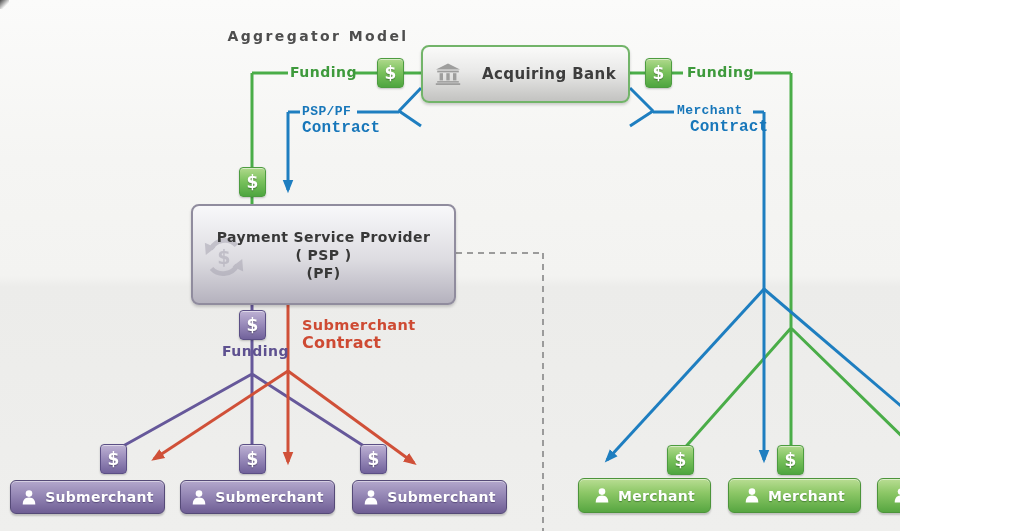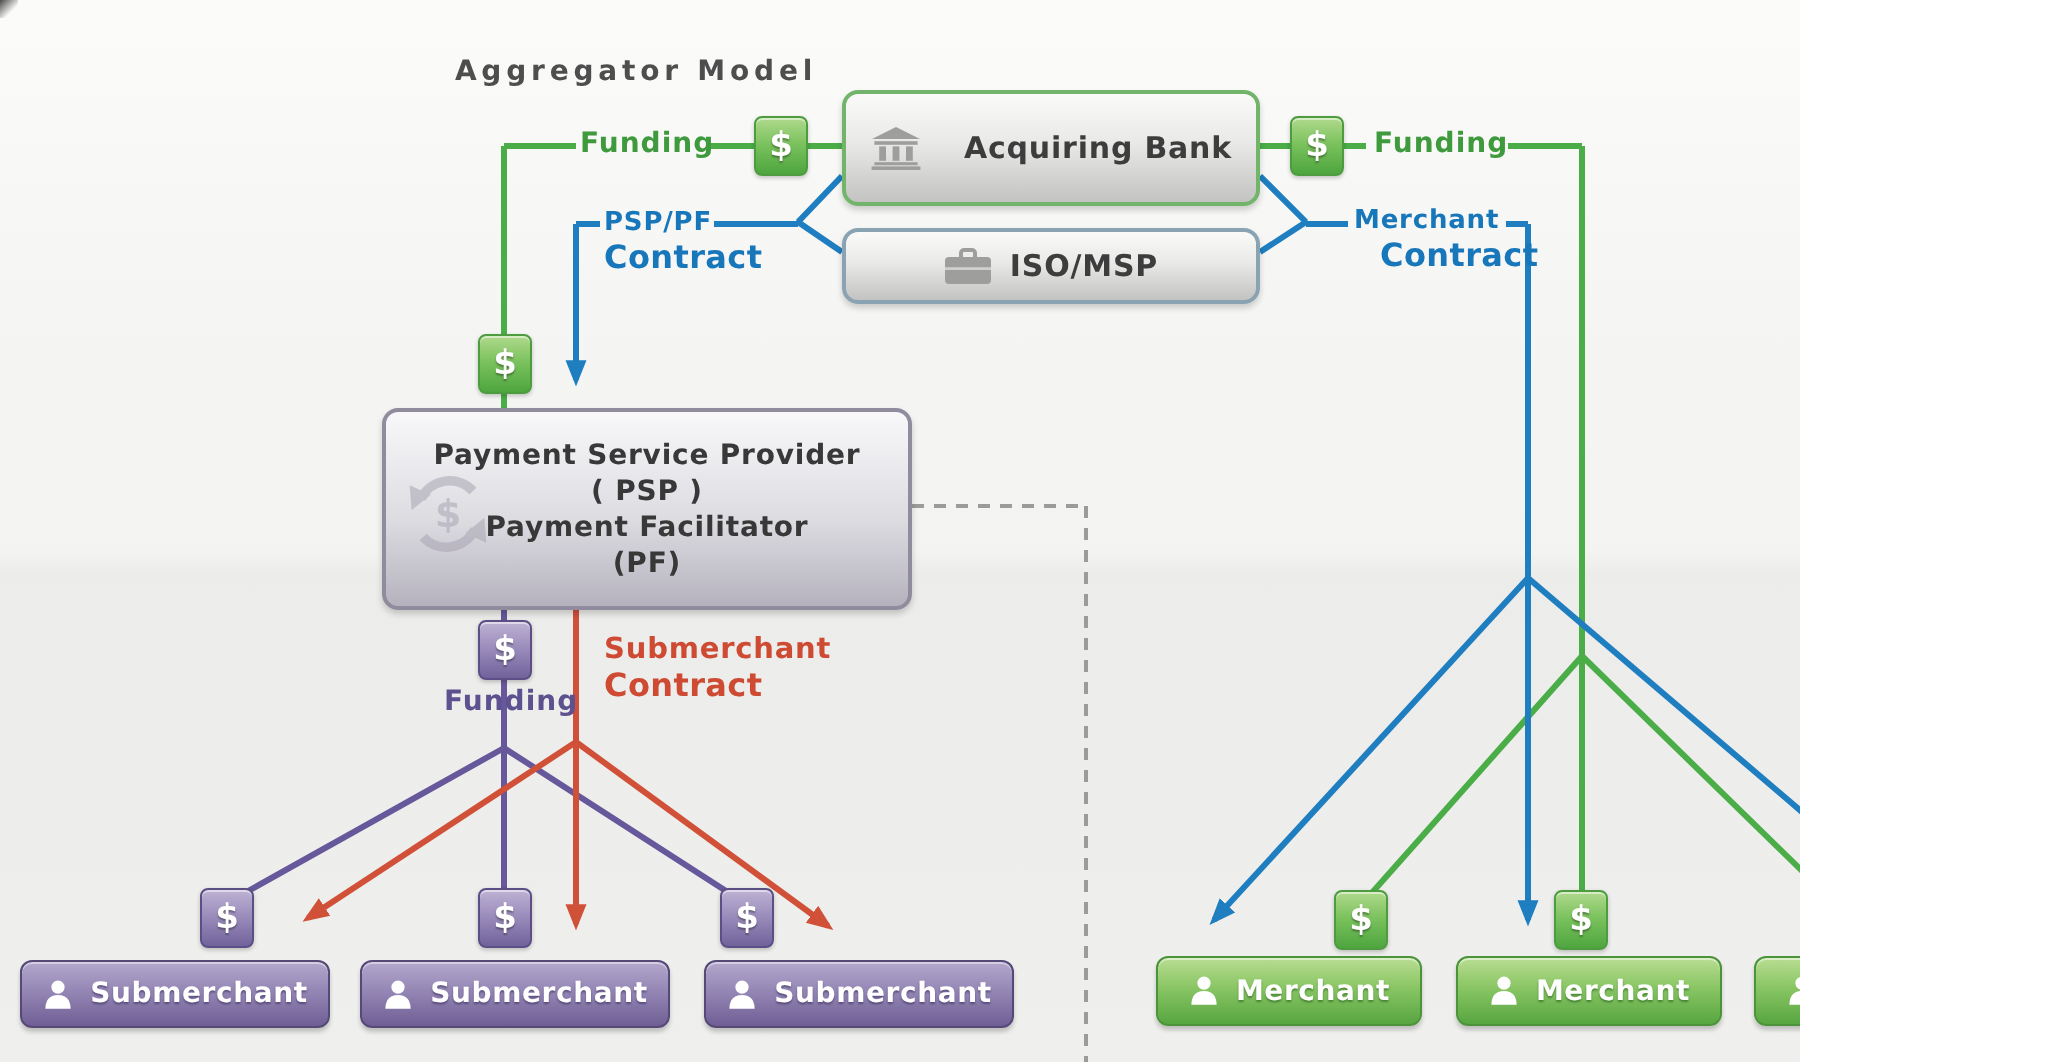--- a/index.html
+++ b/index.html
@@ -53,21 +53,21 @@
   .dollar{
     position:absolute; z-index:3; width:27px; height:30px; border-radius:4px;
     display:flex; align-items:center; justify-content:center;
     color:#fff; font-size:17px; font-weight:bold; text-shadow:0 1px 1px rgba(0,0,0,.35);
     box-shadow:0 1px 2px rgba(0,0,0,.22), inset 0 1px 0 rgba(255,255,255,.5);
   }
   .dg{background:linear-gradient(180deg,#b0d98c 0%,#79c15c 48%,#4ea53f 100%); border:1px solid #4d9c40;}
   .dp{background:linear-gradient(180deg,#beb2d4 0%,#998bba 48%,#71629b 100%); border:1px solid #5b4f85;}
   .line-label{position:absolute; z-index:3; font-weight:bold; white-space:nowrap;}
   .lab-green{color:#3e9a3c; font-size:14px; letter-spacing:.5px;}
-  .lab-blue{color:#1877ba;}
+  .lab-blue{color:#1877ba;font-family:Liberation Mono, monospace;}
   .lab-purple{color:#5e5190; font-size:14px; letter-spacing:.5px;}
   .lab-red{color:#ce4a33;}
   .l1{font-size:13px; letter-spacing:.4px;}
   .l1-big{font-size:14.5px; letter-spacing:.4px;}
   .l2{font-size:16px; letter-spacing:.2px;}
 </style>
 </head>
 <body>
 
 <div class="stage">
@@ -124,42 +124,33 @@
       <rect x="2.2" y="7.6" width="21.6" height="1.8"></rect>
       <rect x="4.6" y="10.2" width="3.4" height="7.2"></rect>
       <rect x="11.3" y="10.2" width="3.4" height="7.2"></rect>
       <rect x="18" y="10.2" width="3.4" height="7.2"></rect>
       <rect x="2.2" y="18.1" width="21.6" height="1.5"></rect>
       <rect x="0.8" y="20.2" width="24.4" height="1.8"></rect>
     </svg>
     <span class="boxlabel">Acquiring Bank</span>
   </div>
 
-  <div class="node graybox iso">
-    <svg width="24" height="19" viewBox="0 0 24 19">
-      <rect x="8.5" y="1" width="7" height="5" rx="1.5" fill="none" stroke="#9e9e9d" stroke-width="2"></rect>
-      <rect x="0.5" y="4.5" width="23" height="13.5" rx="2" fill="#9e9e9d"></rect>
-      <rect x="0.5" y="9.6" width="23" height="1.4" fill="#cfcfce"></rect>
-    </svg>
-    <span class="boxlabel">ISO/MSP</span>
-  </div>
 
   <div class="node psp">
     <svg class="psp-watermark" width="46" height="46" viewBox="0 0 48 48">
       <g fill="none" stroke="#a8a5b2" stroke-width="5">
         <path d="M37,12 A16.5,16.5 0 0 0 10,16"></path>
         <path d="M11,36 A16.5,16.5 0 0 0 38,32"></path>
       </g>
       <polygon points="4,9 15,14 5,22" fill="#a8a5b2"></polygon>
       <polygon points="44,39 33,34 43,26" fill="#a8a5b2"></polygon>
       <text x="24" y="31" font-size="20" font-weight="bold" fill="#a8a5b2" text-anchor="middle">$</text>
     </svg>
     <div class="t">Payment Service Provider</div>
     <div class="t">( PSP )</div>
-    <div class="t">Payment Facilitator</div>
     <div class="t">(PF)</div>
   </div>
 
   <div class="line-label lab-green" style="left:290px; top:64px;">Funding</div>
   <div class="line-label lab-blue" style="left:302px; top:104px;">
     <div class="l1">PSP/PF</div>
     <div class="l2">Contract</div>
   </div>
   <div class="line-label lab-green" style="left:687px; top:64px;">Funding</div>
   <div class="line-label lab-blue" style="left:677px; top:103px;">

